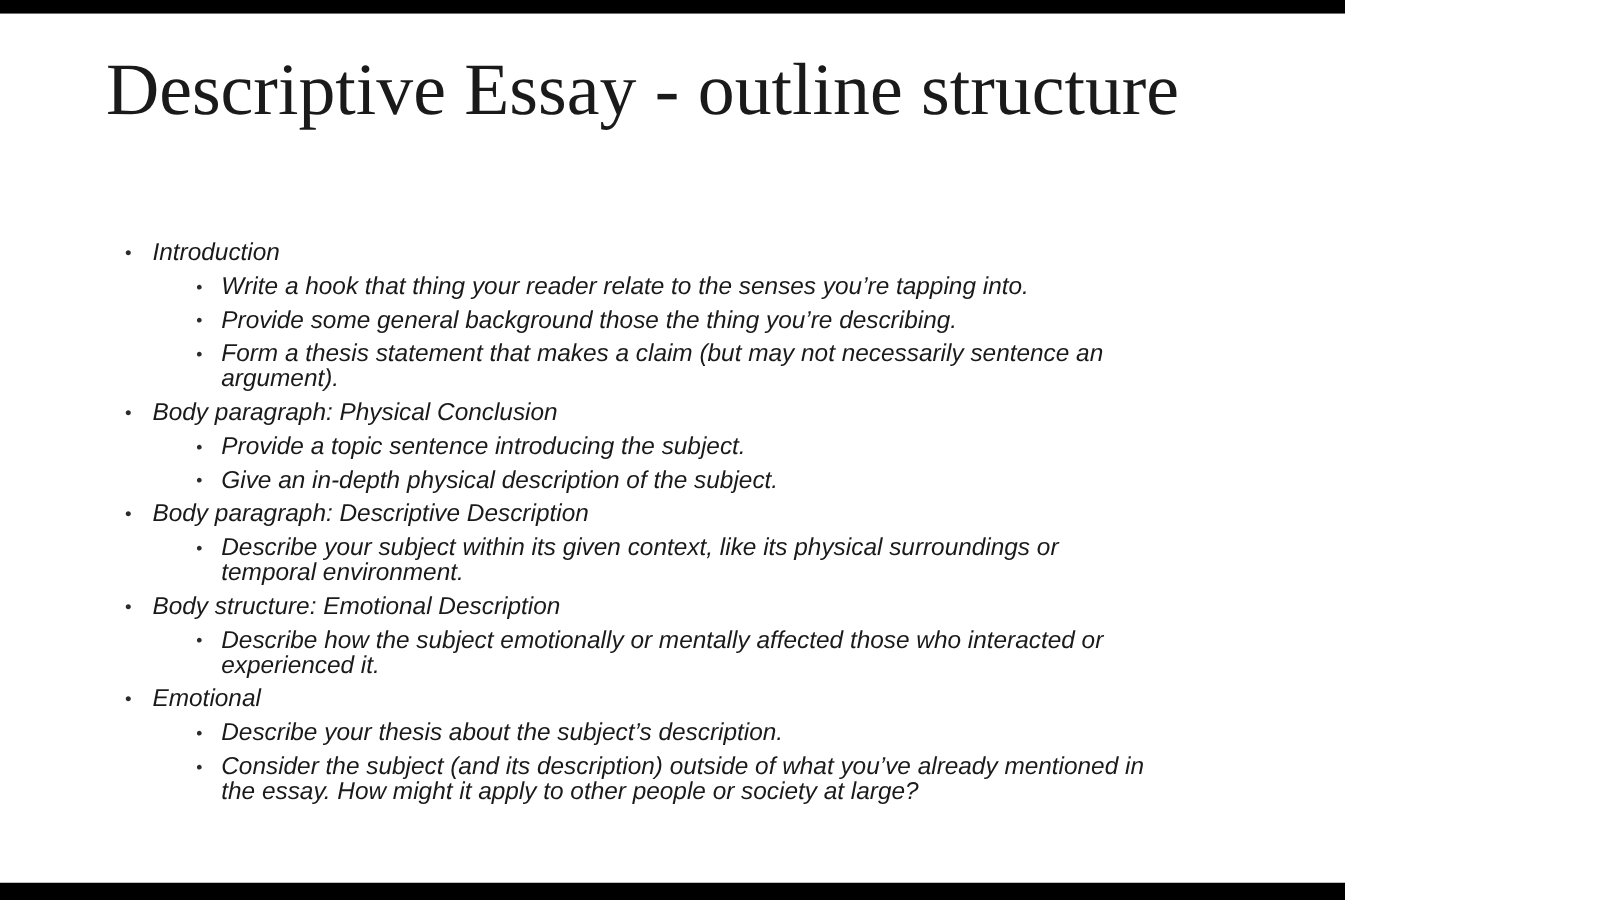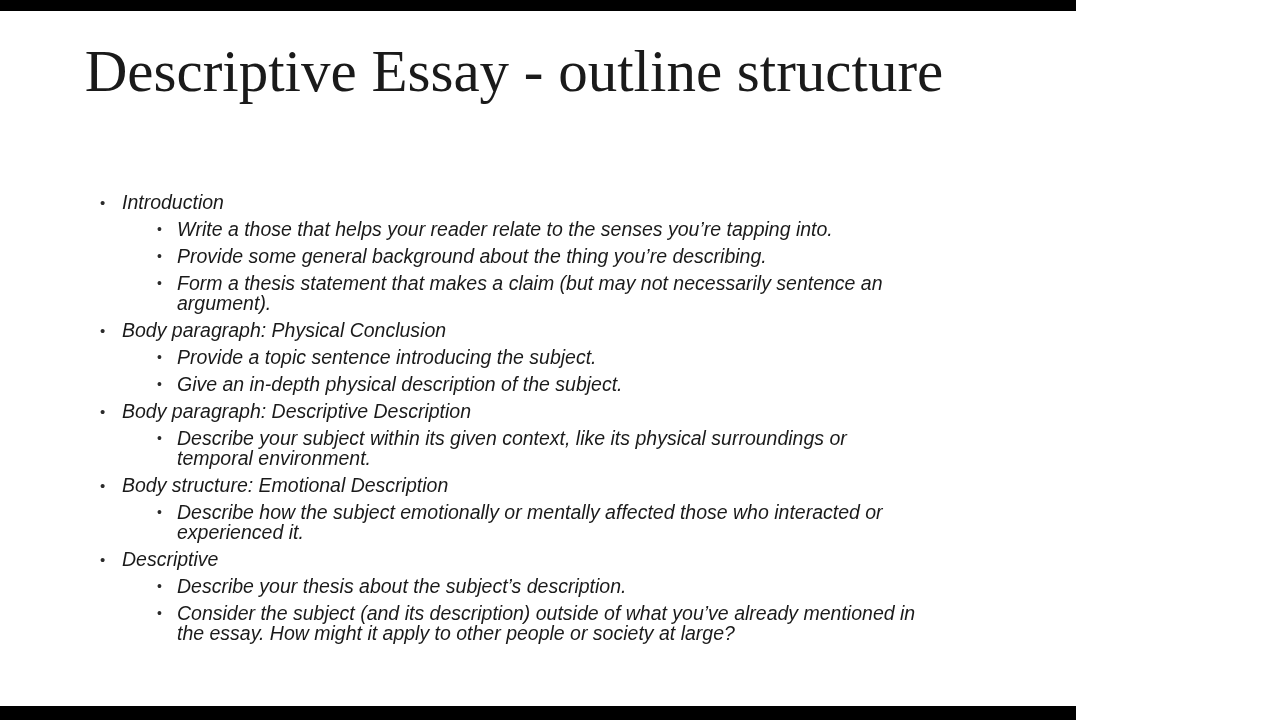--- a/index.html
+++ b/index.html
@@ -73,25 +73,25 @@
 
     <div class="content">
 
       <div class="section">
         <div class="row l1">
           <span class="bullet">•</span>
           <span class="txt">Introduction</span>
         </div>
         <div class="row l2">
           <span class="bullet">•</span>
-          <span class="txt">Write a those that helps your reader relate to the senses you’re tapping into.</span>
+          <span class="txt">Write a hook that thing your reader relate to the senses you’re tapping into.</span>
         </div>
         <div class="row l2">
           <span class="bullet">•</span>
-          <span class="txt">Provide some general background about the thing you’re describing.</span>
+          <span class="txt">Provide some general background those the thing you’re describing.</span>
         </div>
         <div class="row l2">
           <span class="bullet">•</span>
           <span class="txt">Form a thesis statement that makes a claim (but may not necessarily sentence an argument).</span>
         </div>
       </div>
 
       <div class="section">
         <div class="row l1">
           <span class="bullet">•</span>
@@ -125,21 +125,21 @@
         </div>
         <div class="row l2">
           <span class="bullet">•</span>
           <span class="txt">Describe how the subject emotionally or mentally affected those who interacted or experienced it.</span>
         </div>
       </div>
 
       <div class="section">
         <div class="row l1">
           <span class="bullet">•</span>
-          <span class="txt">Descriptive</span>
+          <span class="txt">Emotional</span>
         </div>
         <div class="row l2">
           <span class="bullet">•</span>
           <span class="txt">Describe your thesis about the subject’s description.</span>
         </div>
         <div class="row l2">
           <span class="bullet">•</span>
           <span class="txt">Consider the subject (and its description) outside of what you’ve already mentioned in the essay. How might it apply to other people or society at large?</span>
         </div>
       </div>

